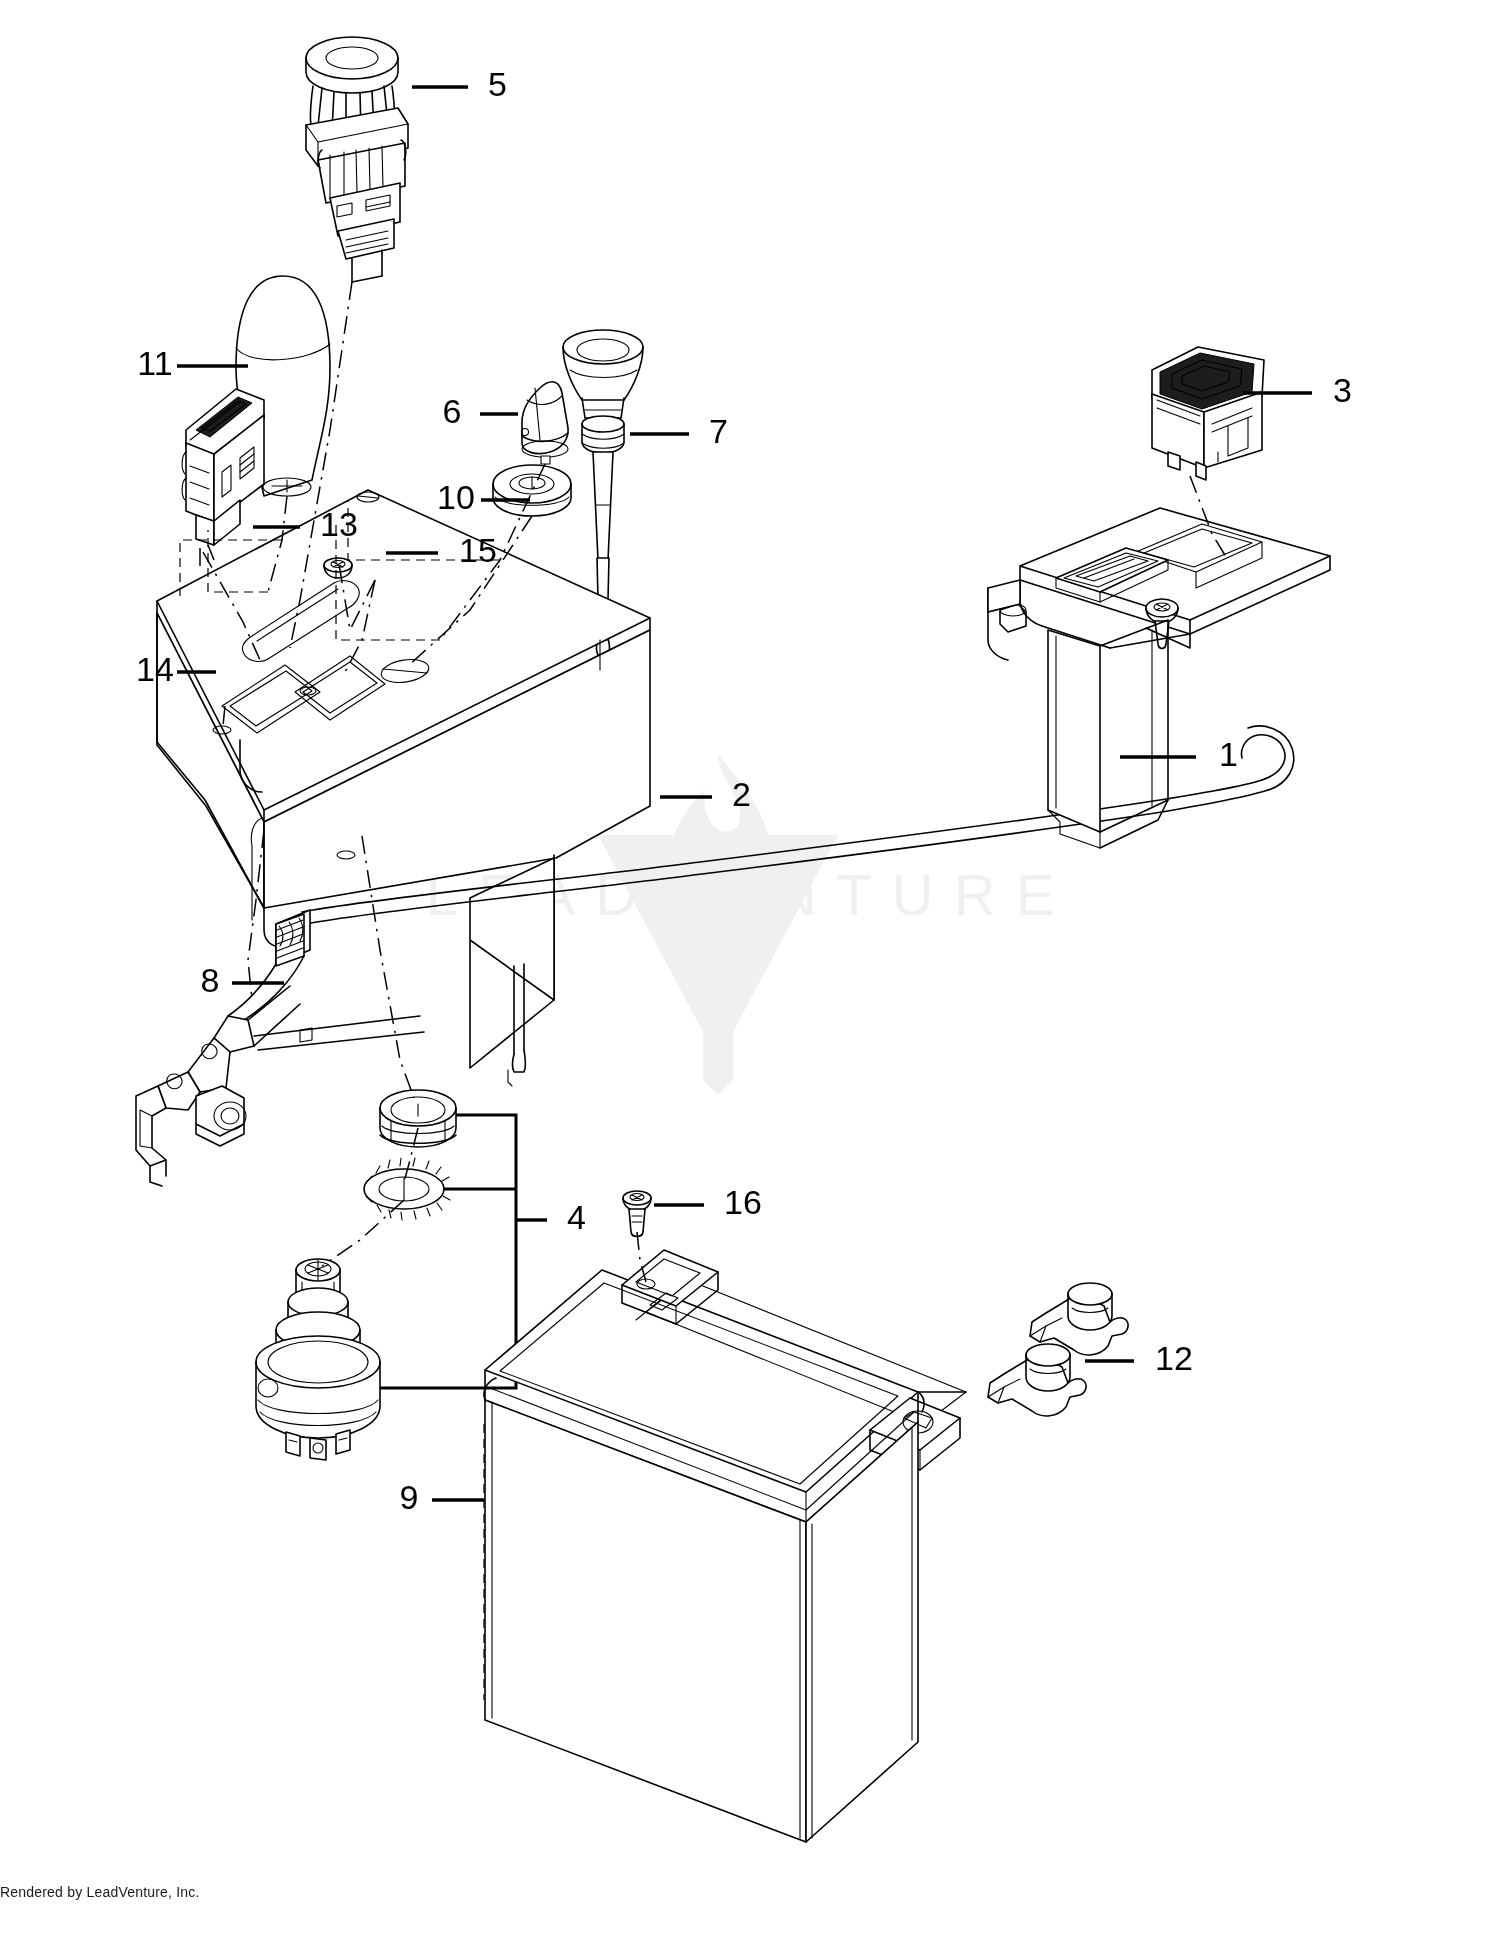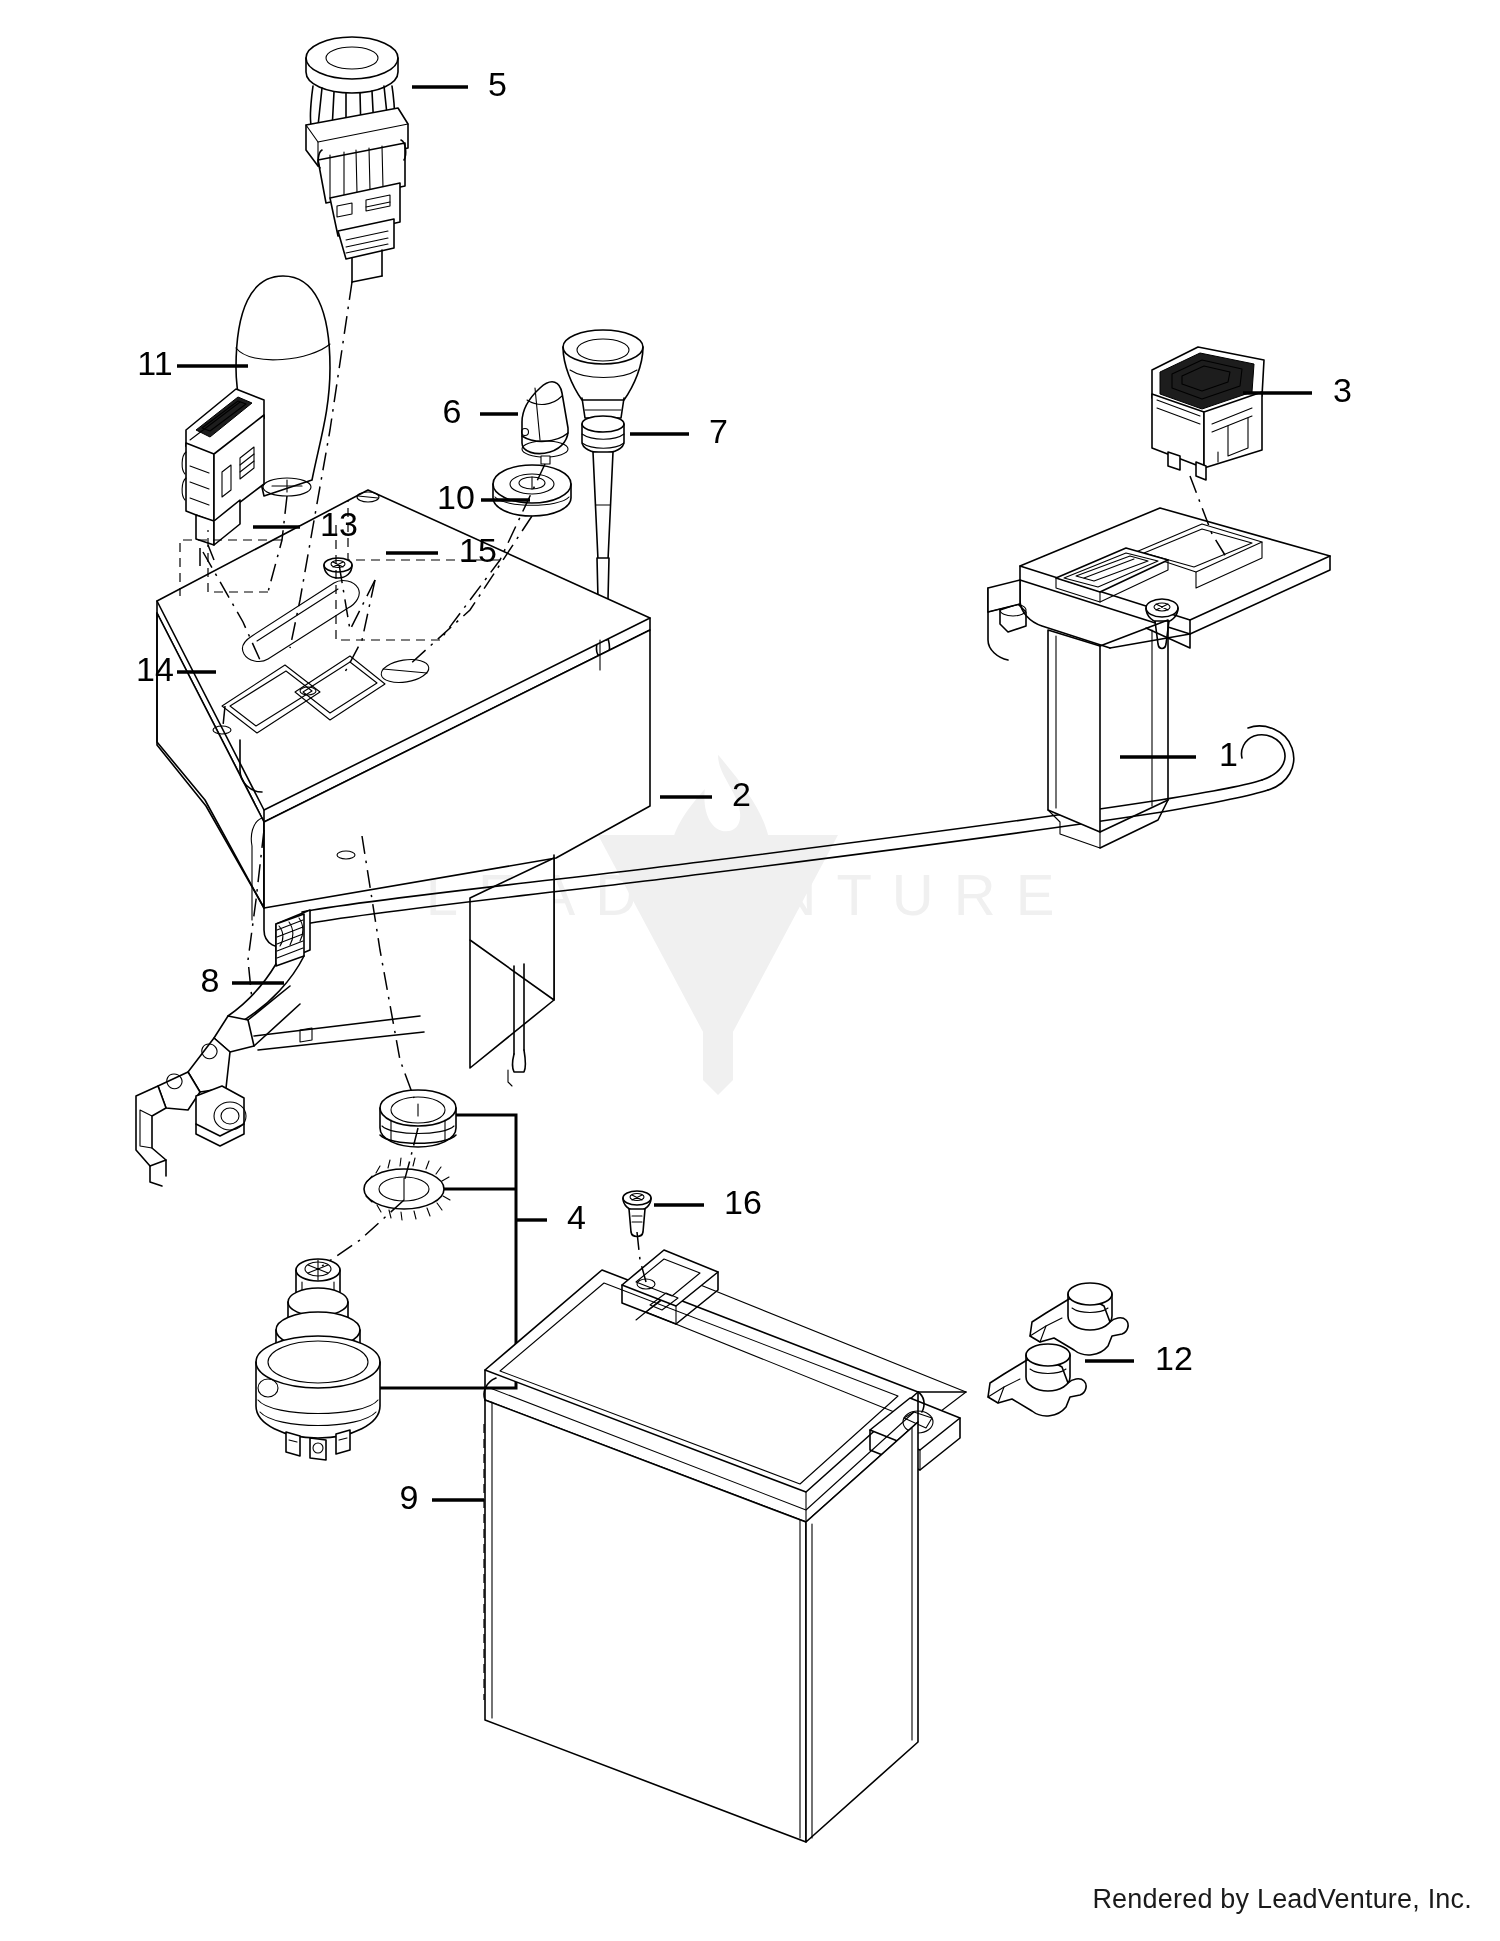--- a/index.html
+++ b/index.html
@@ -30,23 +30,23 @@
     font-size: 34px;
     font-weight: 400;
     fill: #000000;
     dominant-baseline: middle;
   }
   .footer-text {
     position: absolute;
     left: 0;
     top: 1884px;
     width: 1472px;
-    text-align: right;
+    text-align: left;
     font-family: "Liberation Sans", sans-serif;
-    font-size: 27px;
+    font-size: 14px;
     color: #1a1a1a;
     letter-spacing: 0.2px;
   }
   .wm {
     fill: #f0f0f0;
   }
   .wm-text {
     font-family: "Liberation Sans", sans-serif;
     font-size: 58px;
     letter-spacing: 20px;

